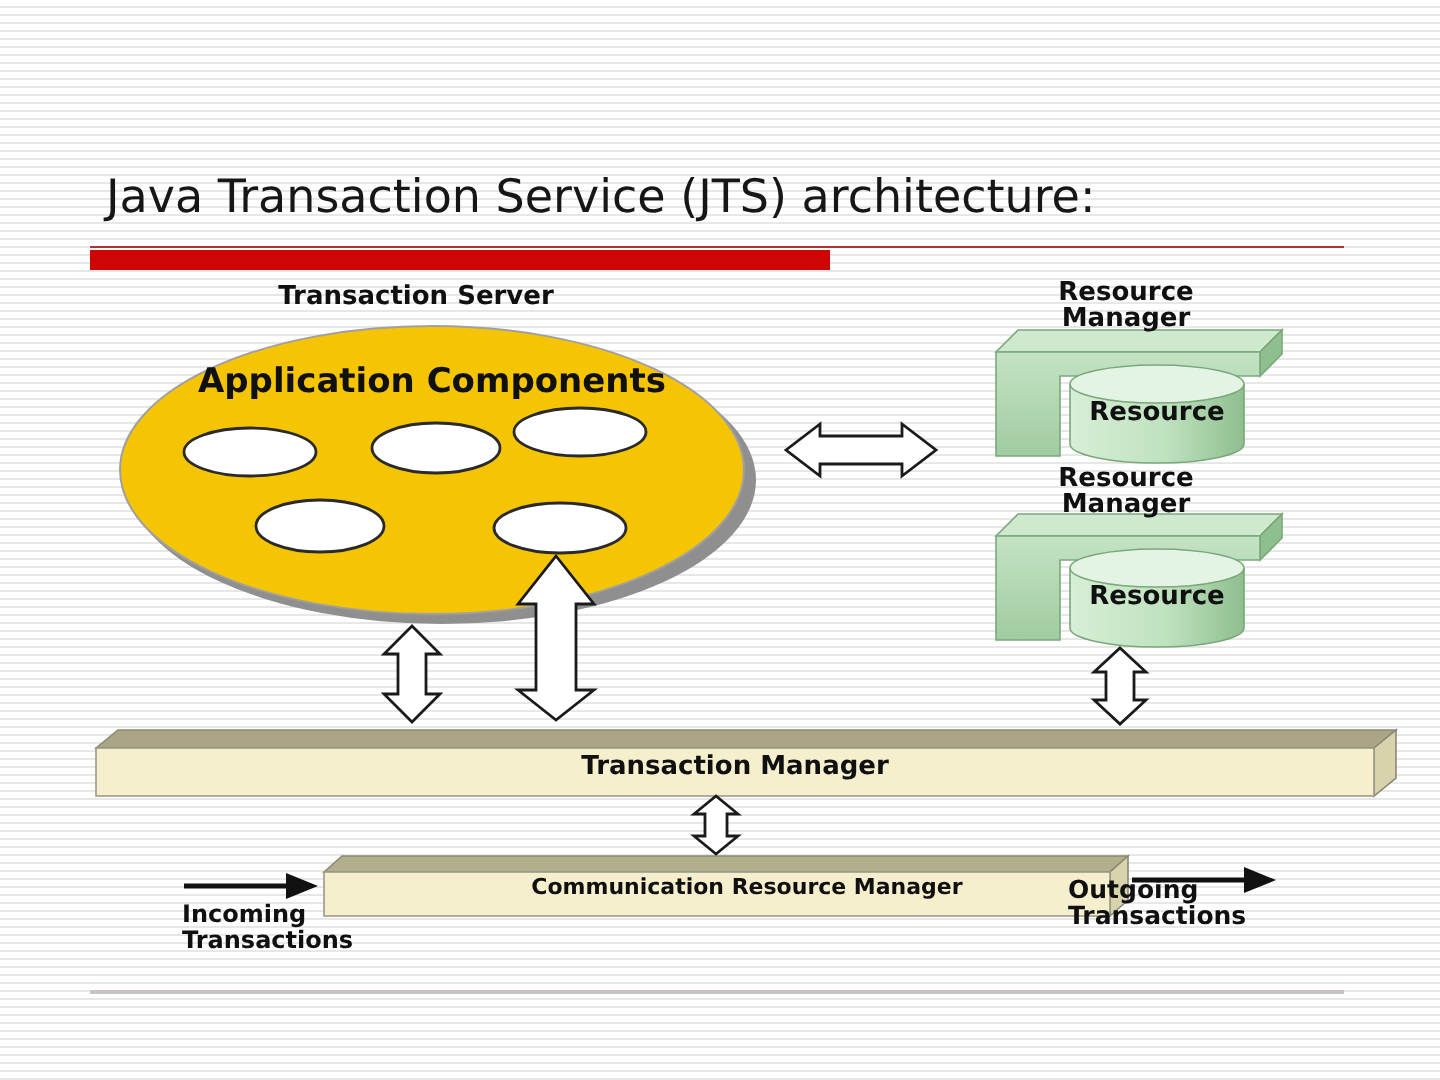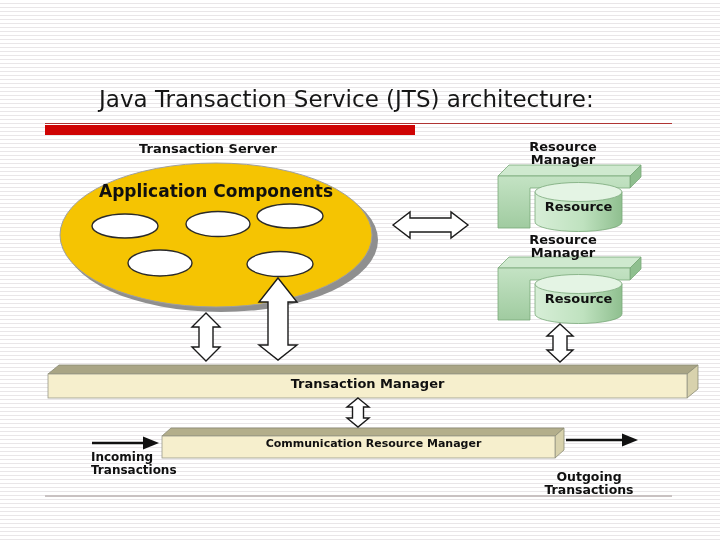--- a/index.html
+++ b/index.html
@@ -11,40 +11,40 @@
     background:repeating-linear-gradient(
       to bottom,
       #ffffff 0px, #ffffff 3px,
       #e9e6e8 3px, #e9e6e8 4px
     );
   }
   .abs{position:absolute;}
   #title{
     left:53px;top:86px;
     font-size:23px;font-weight:400;color:#161616;
-    letter-spacing:0px;white-space:nowrap;margin-left:46px;
+    letter-spacing:0px;white-space:nowrap;
   }
   #rule-thin{left:45px;top:123px;width:627px;height:1px;background:#b03434;}
   #rule-thick{left:45px;top:125px;width:370px;height:10px;background:#cf0404;}
   #rule-bottom{left:45px;top:495px;width:627px;height:2px;background:#c9c2c2;}
   svg.layer{left:0;top:0;width:720px;height:540px;}
   .lbl{
     color:#101010;font-weight:bold;text-align:center;
     font-size:13px;line-height:13px;
   }
   #app-server-label{left:108px;top:142px;width:200px;}
   #app-components-label{left:96px;top:185px;width:240px;font-size:17px;}
   #rm1-label{left:523px;top:140px;width:80px;}
   #rm2-label{left:523px;top:233px;width:80px;}
   #resource1-label{left:528px;top:200px;width:101px;}
   #resource2-label{left:528px;top:292px;width:101px;}
   #tm-label{left:48px;top:377px;width:639px;font-size:13px;}
   #crm-label{left:177px;top:437px;width:393px;font-size:11px;}
   #incoming-label{left:91px;top:451px;width:110px;text-align:left;font-size:12px;}
-  #outgoing-label{left:534px;top:470px;width:110px;text-align:center;font-size:12.5px;}
+  #outgoing-label{left:534px;top:438px;width:110px;text-align:left;font-size:12.5px;}
 </style>
 </head>
 <body>
 
 <div id="slide">
 
   <div id="title" class="abs">Java Transaction Service (JTS) architecture:</div>
   <div id="rule-thin" class="abs"></div>
   <div id="rule-thick" class="abs"></div>
   <div id="rule-bottom" class="abs"></div>

